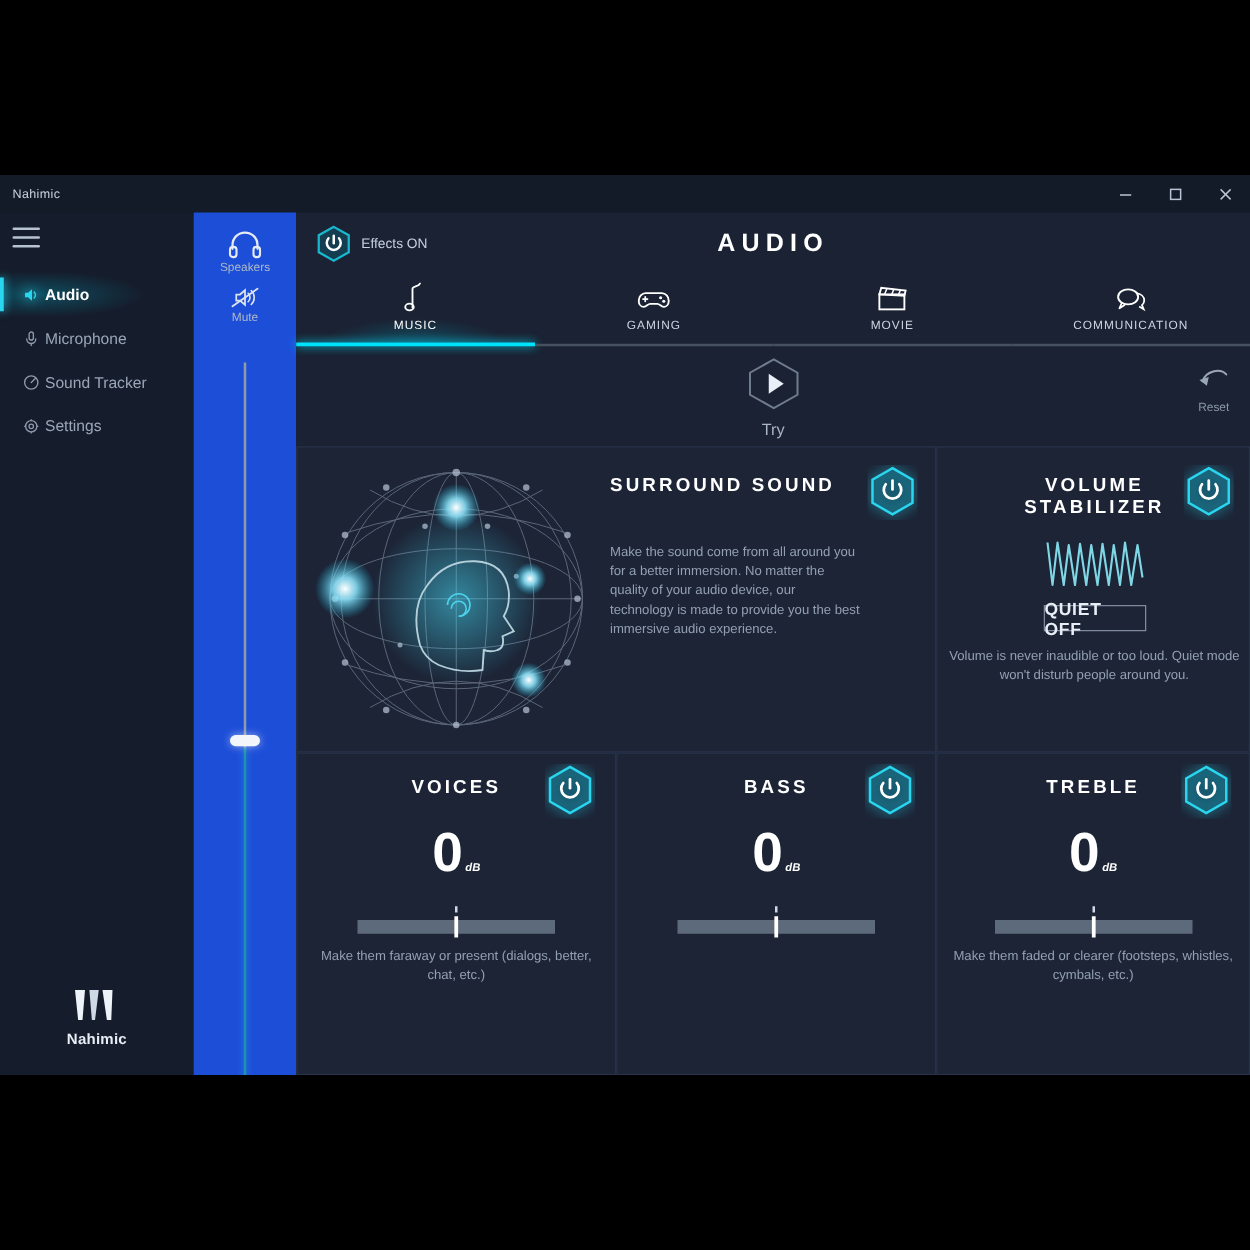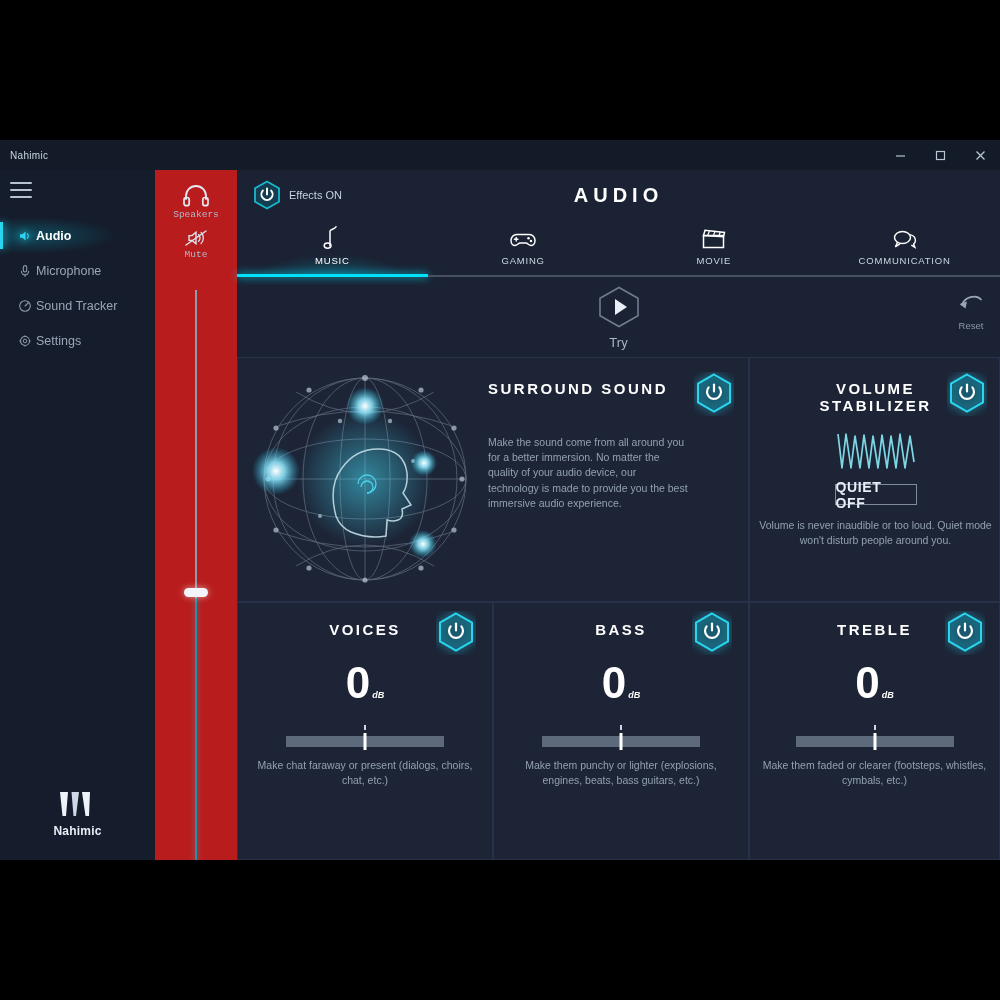--- a/index.html
+++ b/index.html
@@ -54,22 +54,21 @@
     content: ""; position: absolute; left: 0; top: 4px; width: 3px; height: 27px;
     background: #2ad6ef; box-shadow: 0 0 8px #2ad6ef;
   }
   .nav-item.active .ico svg { filter: drop-shadow(0 0 5px #2ad6ef); }
   .brand { position: absolute; left: 0; bottom: 22px; width: 155px; text-align: center; }
   .brand .mark { display: block; margin: 0 auto 4px; }
   .brand .name { color: #e8eef6; font-size: 12px; font-weight: bold; letter-spacing: .2px; }
   
   .rail {
     position: absolute; left: 155px; top: 30px; width: 82px; height: 690px;
-    background: #b91c1c;
-    font-family: Liberation Mono, monospace;
+    background: #1d4ed8;
   }
   .rail .dev { position: absolute; left: 0; width: 82px; text-align: center; }
   .rail .dev-ico { display: flex; justify-content: center; }
   .rail .dev-label { color: #aeb9c9; font-size: 9.5px; margin-top: 1px; }
   .dev-speakers { top: 14px; }
   .dev-mute { top: 58px; }
   .vslider { position: absolute; left: 41px; top: 120px; width: 4px; height: 590px; transform: translateX(-50%); }
   .vtrack-top { position: absolute; left: 1px; top: 0; width: 2px; height: 308px; background: #8f9aab; }
   .vtrack-bot { position: absolute; left: 1px; top: 308px; width: 2px; bottom: 0;
     background: #1f94a8; box-shadow: 0 0 6px rgba(42,214,239,.5); }
@@ -451,41 +450,40 @@
           </svg>
         </div>
         <div class="eq-val">
           <span class="num">0</span><span class="unit">dB</span>
         </div>
         <div class="eq-slider">
           <div class="tick"></div>
           <div class="bar"></div>
           <div class="knob"></div>
         </div>
-        <div class="eq-desc p-desc">Make chat faraway or present (dialogs, choirs, chat, etc.)</div>
+        <div class="eq-desc p-desc">Make them faraway or present (dialogs, better, chat, etc.)</div>
       </div>
 
       <div class="cell c-bass">
         <div class="eq-title p-title">BASS</div>
         <div class="pwr-abs" style="right:16px; top:8px;">
           <svg width="40" height="44" viewBox="0 0 40 44">
             <polygon points="20,2.5 36,11.7 36,30.3 20,39.5 4,30.3 4,11.7" fill="rgba(0,190,220,.18)" stroke="#2ad6ef" stroke-width="2" style="filter:drop-shadow(0 0 5px #2ad6ef)"></polygon>
             <path d="M20 12.5v7" stroke="#ffffff" stroke-width="2.2" stroke-linecap="round"></path>
             <path d="M14.6 15.4a7 7 0 1 0 10.8 0" fill="none" stroke="#ffffff" stroke-width="2.2" stroke-linecap="round"></path>
           </svg>
         </div>
         <div class="eq-val">
           <span class="num">0</span><span class="unit">dB</span>
         </div>
         <div class="eq-slider">
           <div class="tick"></div>
           <div class="bar"></div>
           <div class="knob"></div>
         </div>
-        <div class="eq-desc p-desc">Make them punchy or lighter (explosions, engines, beats, bass guitars, etc.)</div>
       </div>
 
       <div class="cell c-treble">
         <div class="eq-title p-title">TREBLE</div>
         <div class="pwr-abs" style="right:14px; top:8px;">
           <svg width="40" height="44" viewBox="0 0 40 44">
             <polygon points="20,2.5 36,11.7 36,30.3 20,39.5 4,30.3 4,11.7" fill="rgba(0,190,220,.18)" stroke="#2ad6ef" stroke-width="2" style="filter:drop-shadow(0 0 5px #2ad6ef)"></polygon>
             <path d="M20 12.5v7" stroke="#ffffff" stroke-width="2.2" stroke-linecap="round"></path>
             <path d="M14.6 15.4a7 7 0 1 0 10.8 0" fill="none" stroke="#ffffff" stroke-width="2.2" stroke-linecap="round"></path>
           </svg>

